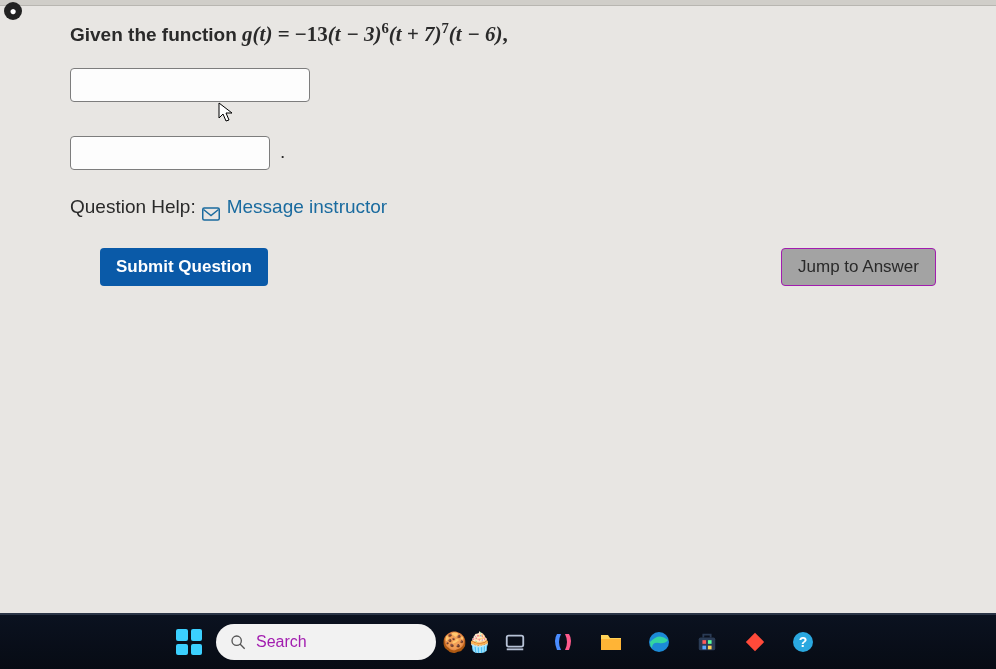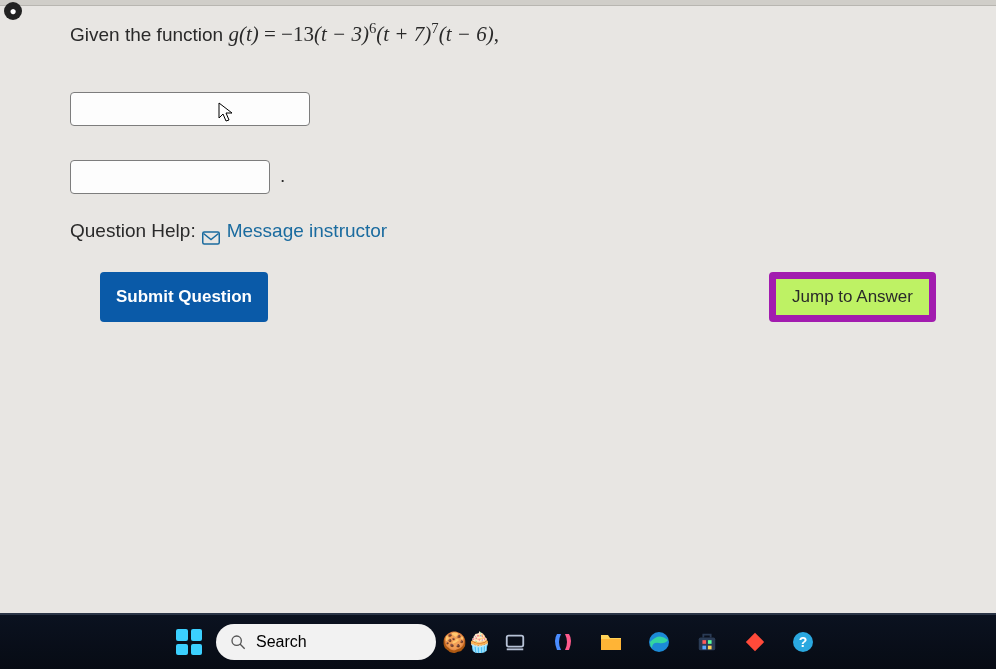--- a/index.html
+++ b/index.html
@@ -22,21 +22,21 @@
       font-style: italic;
       font-size: 21px;
     }
     .math .num { font-style: normal; }
     sup {
       font-size: 0.7em;
       vertical-align: super;
       line-height: 0;
       font-style: normal;
     }
-    .line1 { margin-bottom: 40px; }
+    .line1 { margin-bottom: 16px; font-weight: bold; }
     .line2 { margin-bottom: 34px; display: flex; align-items: center; flex-wrap: wrap; gap: 8px; }
     .line3 { margin-bottom: 22px; display: flex; align-items: center; flex-wrap: wrap; gap: 8px; }
     .line4 { margin-bottom: 26px; display: flex; align-items: flex-start; gap: 6px; }
     .answer-input {
       height: 34px;
       width: 240px;
       border: 1px solid #7d7d7d;
       border-radius: 4px;
       background: #fdfdfd;
       padding: 0 8px;
@@ -59,23 +59,23 @@
       background: #0a5aa8;
       color: #fff;
       border: none;
       border-radius: 4px;
       padding: 9px 16px;
       font-size: 17px;
       font-weight: bold;
       cursor: pointer;
     }
     .btn-jump {
-      background: #bef264;
+      background: #a3a3a3;
       color: #2a2a2a;
-      border: 7px solid #a21caf;
+      border: 1px solid #a21caf;
       border-radius: 4px;
       padding: 8px 16px;
       font-size: 17px;
       cursor: pointer;
     }
     .period { margin-left: 2px; }
 
     
     .taskbar {
       position: absolute;
@@ -102,21 +102,21 @@
     .q3 { background: #3bd0ff; }
     .q4 { background: #3bd0ff; }
     .search-pill {
       width: 220px; height: 36px;
       background: #f2f2f2;
       border-radius: 18px;
       display: flex;
       align-items: center;
       gap: 10px;
       padding: 0 14px;
-      color: #000000;
+      color: #a21caf;
       cursor: text;
     }
     .search-pill .mag { width: 16px; height: 16px; }
     .tb-emoji {
       width: 32px; height: 32px;
       display: flex;
       align-items: center;
       justify-content: center;
       font-size: 20px;
       border-radius: 16px;

